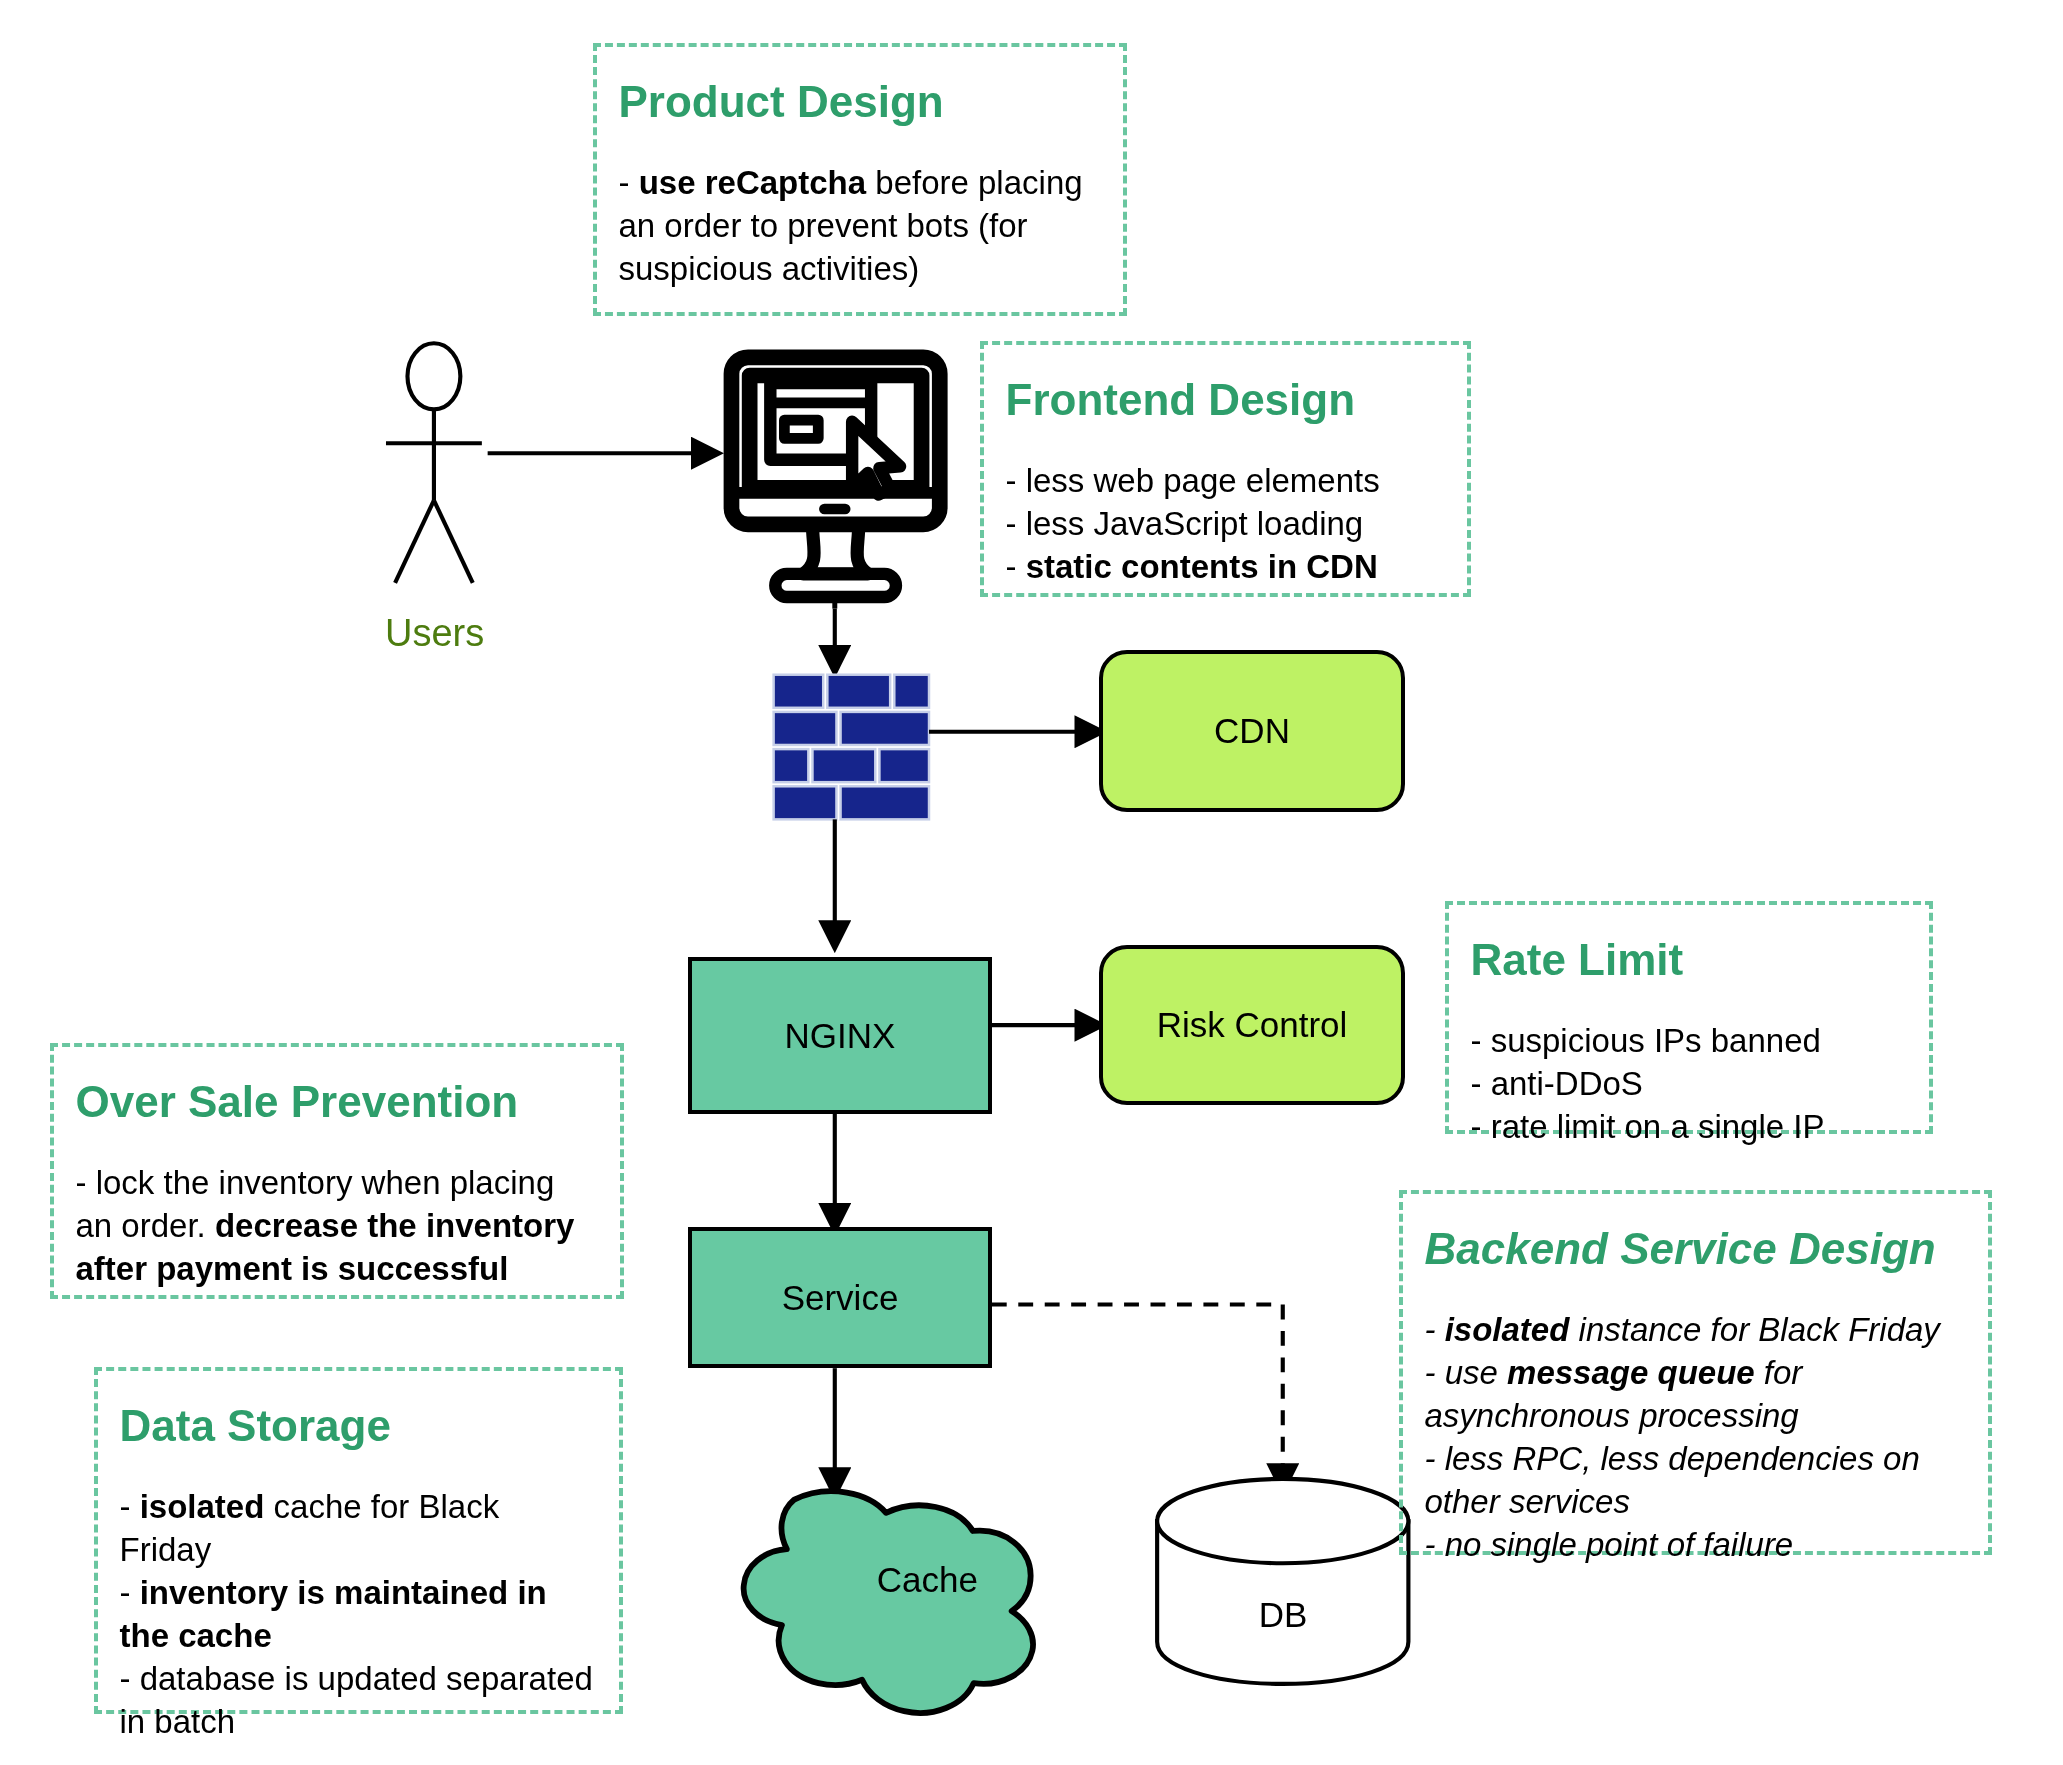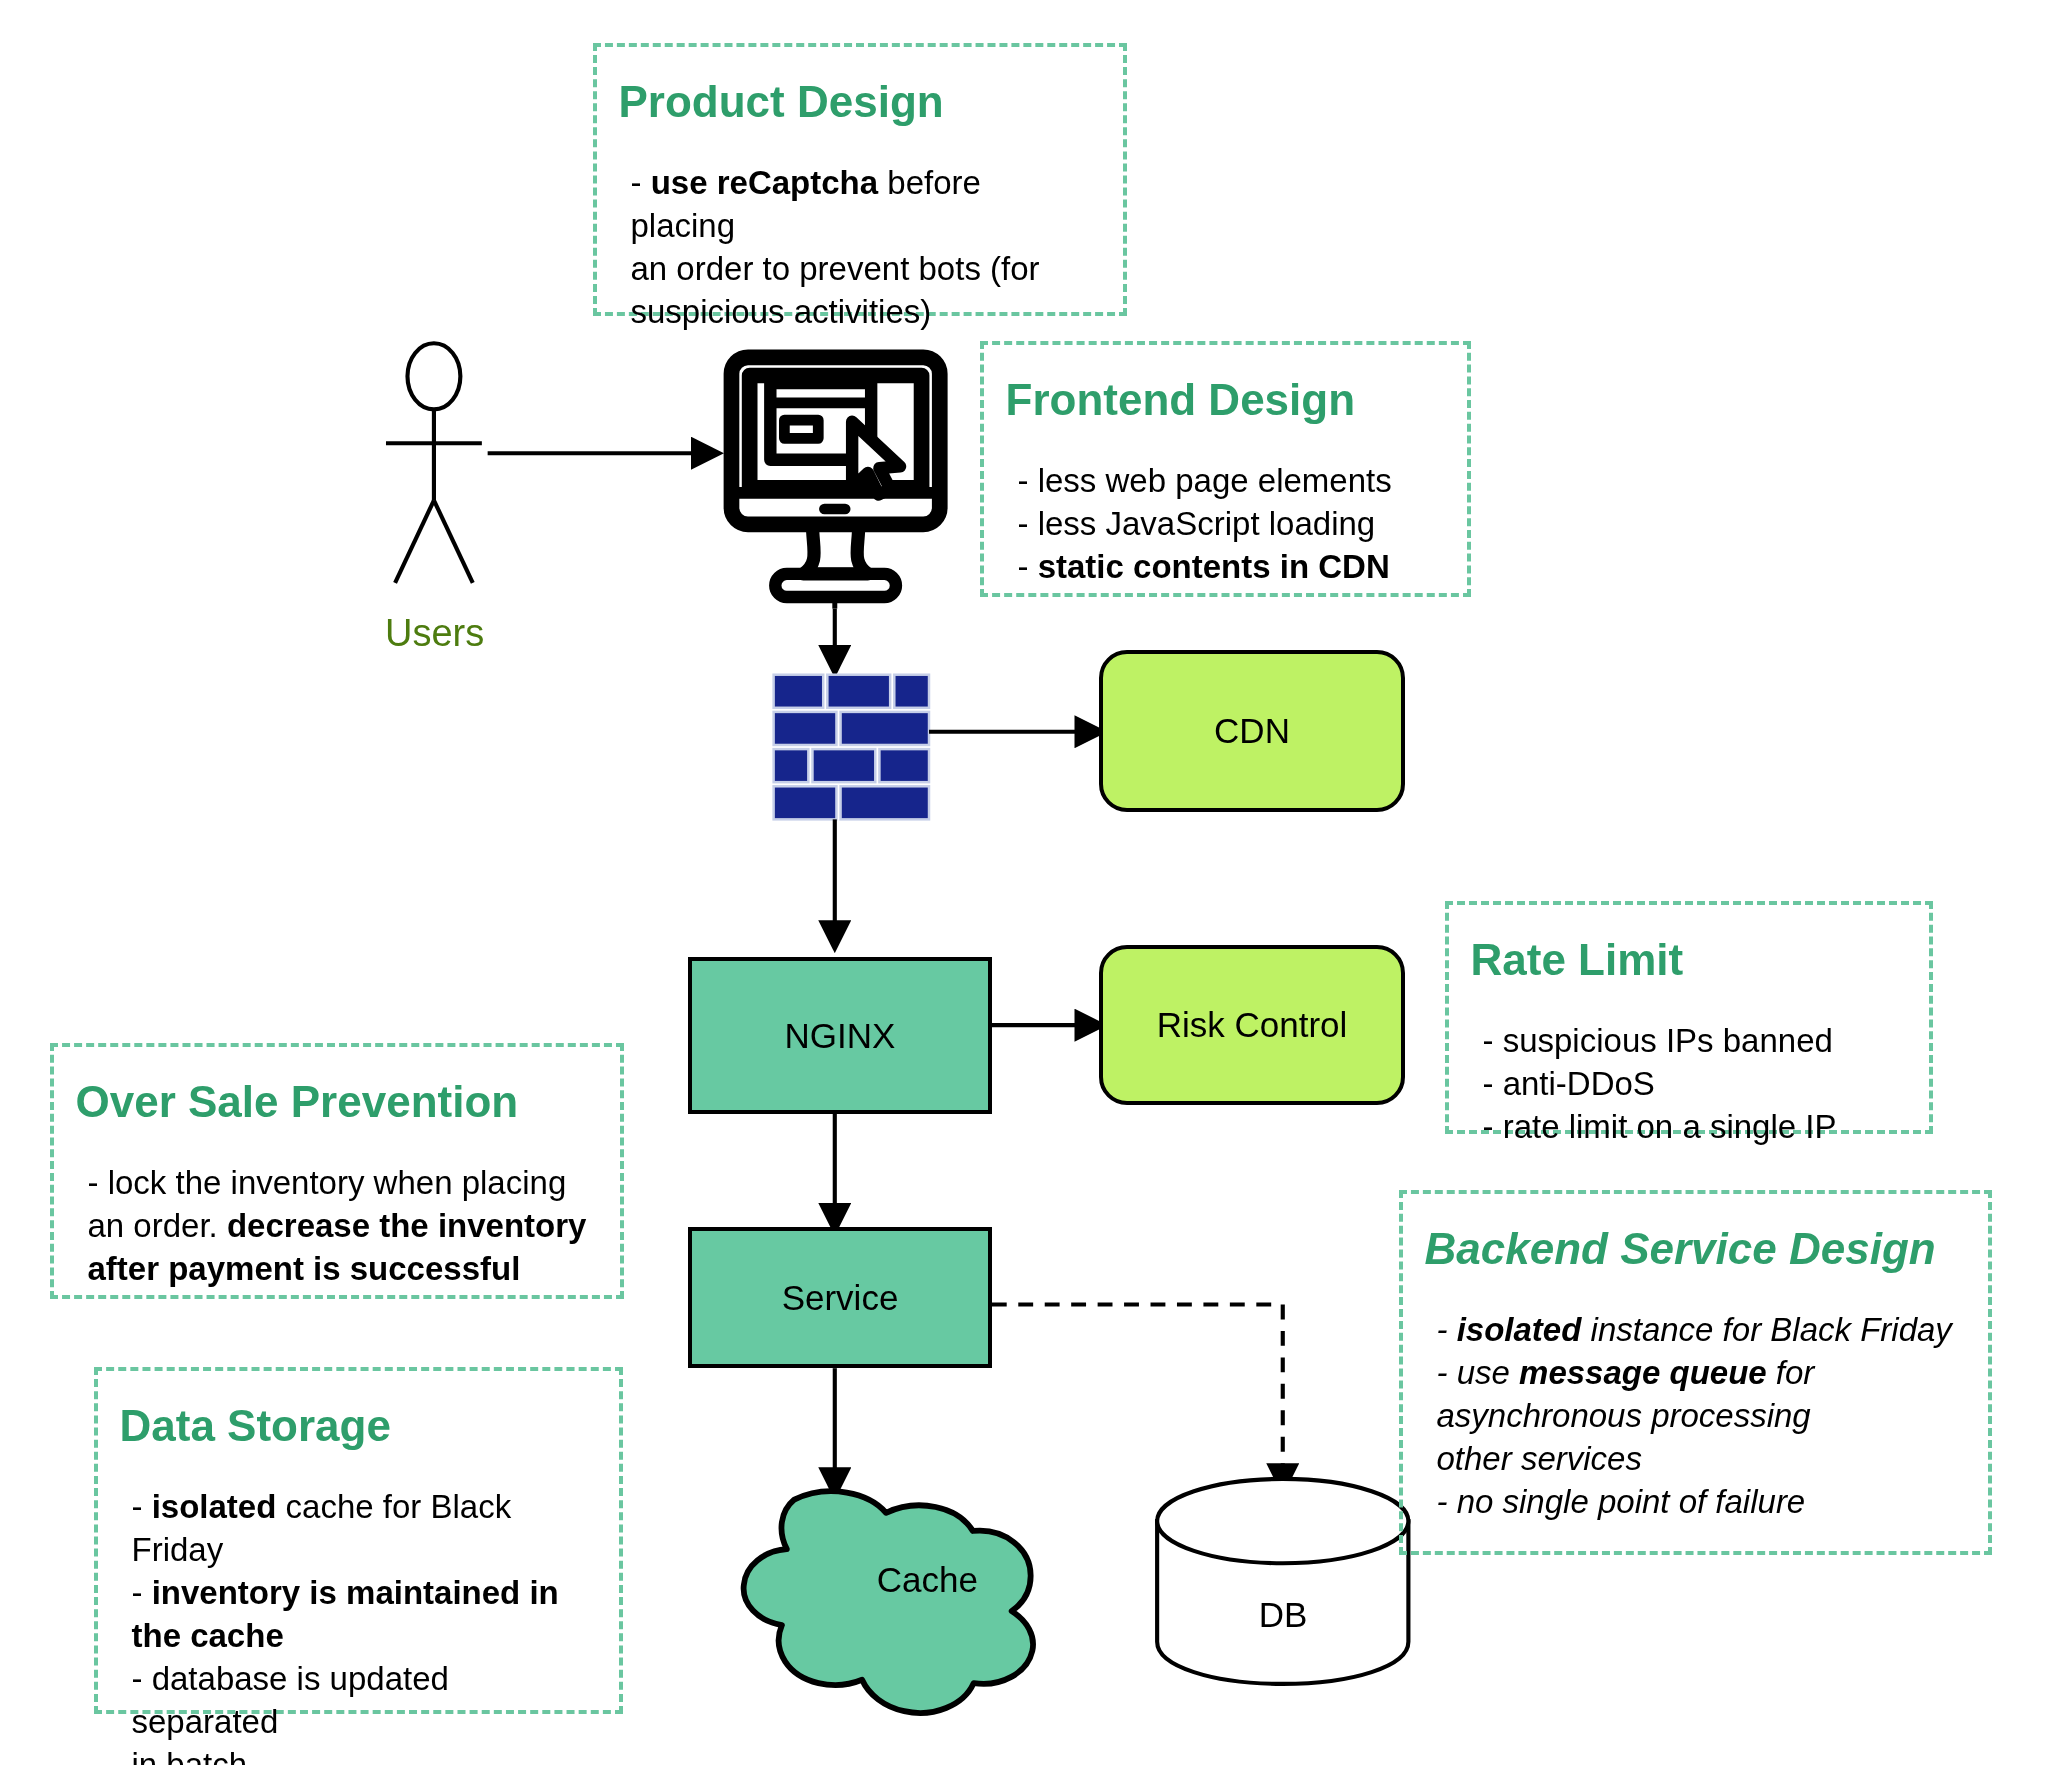--- a/index.html
+++ b/index.html
@@ -31,21 +31,21 @@
     font-weight: bold;
     font-size: 44px;
     line-height: 1.12;
     margin: 12px 0 36px 0;
     white-space: nowrap;
   }
   .note-body {
     color: #000000;
     font-size: 33px;
     line-height: 1.30;
-    margin: 12px;
+    margin: 0;
   }
   .note-body .b { font-weight: bold; }
   .note-line { display: block; }
 
   
   .rrect {
     position: absolute;
     border: 4.1px solid #000000;
     border-radius: 28px;
     background: #bef264;
@@ -227,20 +227,21 @@
         <span class="note-line"><span>- rate limit on a single IP</span></span>
       </div>
   </div>
 
   <div class="note" style="left:1399px; top:1190px; width:593px; height:365px;font-style:italic;">
     <div class="note-title">Backend Service Design</div>
     <div class="note-body">
         <span class="note-line"><span>- </span><span class="b">isolated</span><span> instance for Black Friday</span></span>
         <span class="note-line"><span>- use </span><span class="b">message queue</span><span> for</span></span>
         <span class="note-line"><span>asynchronous processing</span></span>
+        <span class="note-line"><span>- less RPC, less dependencies on</span></span>
         <span class="note-line"><span>other services</span></span>
         <span class="note-line"><span>- no single point of failure</span></span>
       </div>
   </div>
 
   <div class="note" style="left:94px; top:1367px; width:529px; height:347px;">
     <div class="note-title">Data Storage</div>
     <div class="note-body">
         <span class="note-line"><span>- </span><span class="b">isolated</span><span> cache for Black</span></span>
         <span class="note-line"><span>Friday</span></span>

